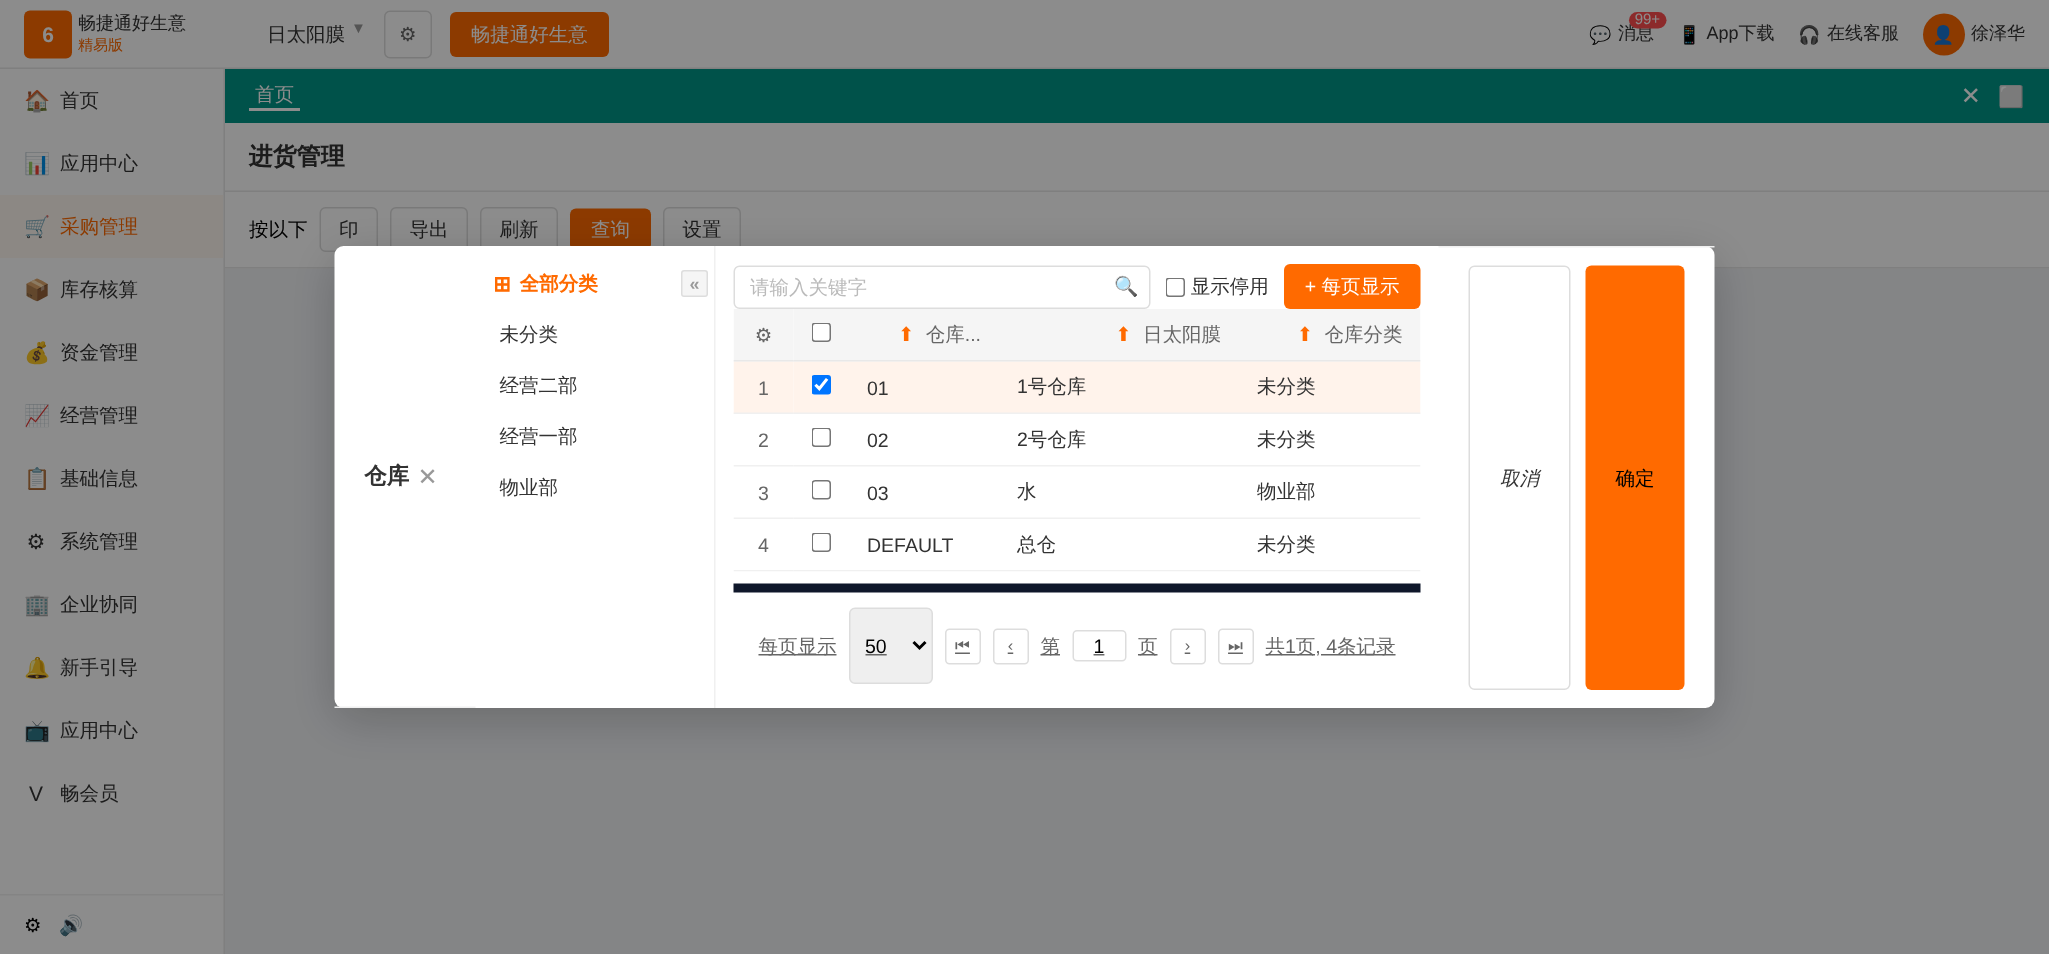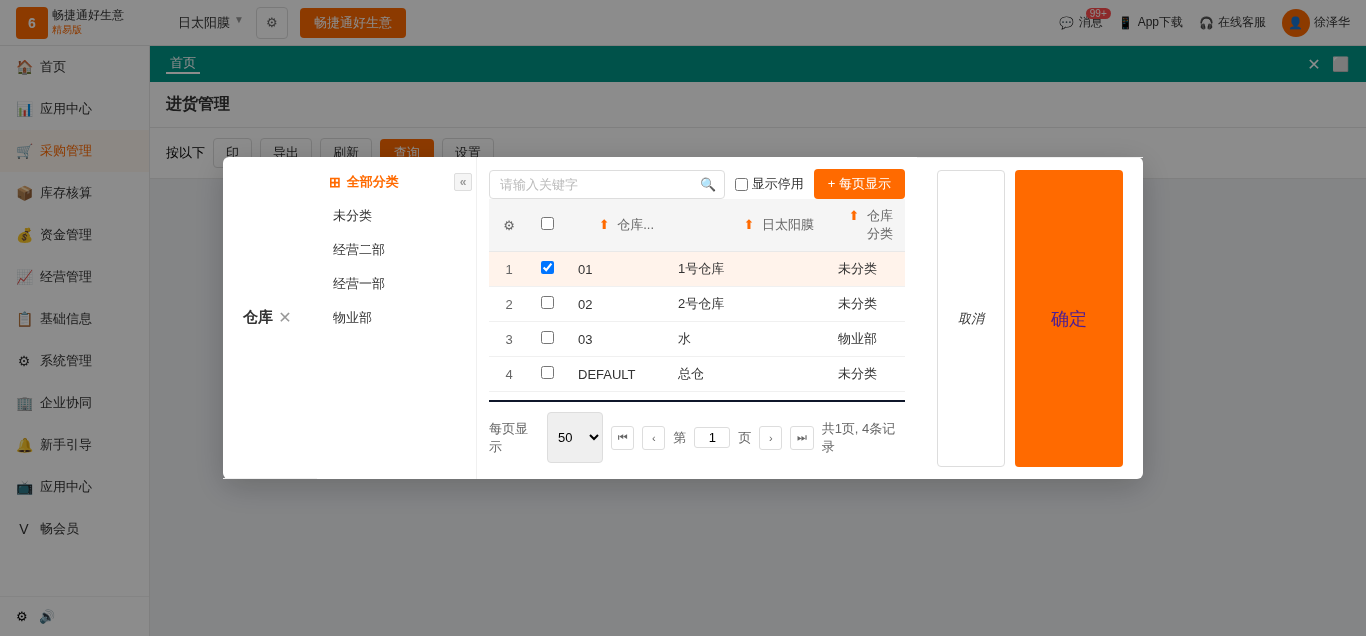--- a/index.html
+++ b/index.html
@@ -228,22 +228,23 @@
     }
     .row-checkbox { text-align: center; }
     .row-actions { text-align: center; }
 
     
     .pagination {
       display: flex; align-items: center; justify-content: center;
       padding: 10px 0 4px;
       gap: 8px; font-size: 13px; color: #666;
       flex-shrink: 0;
-      border-top: 2px solid #0f172a;
+      border-top: 6px solid #0f172a;
       margin-top: 8px;
+      text-decoration: underline;
     }
     .pagination-label { }
     .page-size-select {
       border: 1px solid #ddd; border-radius: 4px;
       padding: 16px 6px; font-size: 13px; cursor: pointer;
     }
     .page-btn {
       width: 24px; height: 24px;
       border: 1px solid #ddd; border-radius: 3px;
       display: flex; align-items: center; justify-content: center;
@@ -262,23 +263,23 @@
       padding: 12px 20px;
       border-top: 1px solid #f0f0f0;
       flex-shrink: 0;
     }
     .btn-cancel {
       border: 1px solid #ddd; background: #fff;
       border-radius: 4px; padding: 7px 20px;
       cursor: pointer; font-size: 13px; color: #333; font-style: italic;
     }
     .btn-confirm {
-      background: #ff6a00; color: #4c1d95;
+      background: #ff6a00; color: #000000;
       border: none; border-radius: 4px;
-      padding: 7px 36px; cursor: pointer; font-size: 18px;
+      padding: 7px 20px; cursor: pointer; font-size: 13px;
     }
 
     
     .teal-bar-content {
       height: 36px; background: #009688;
       display: flex; align-items: center; padding: 0 16px;
       gap: 12px; flex-shrink: 0;
     }
     .teal-tab {
       color: rgba(255,255,255,0.85); font-size: 13px; cursor: pointer;

